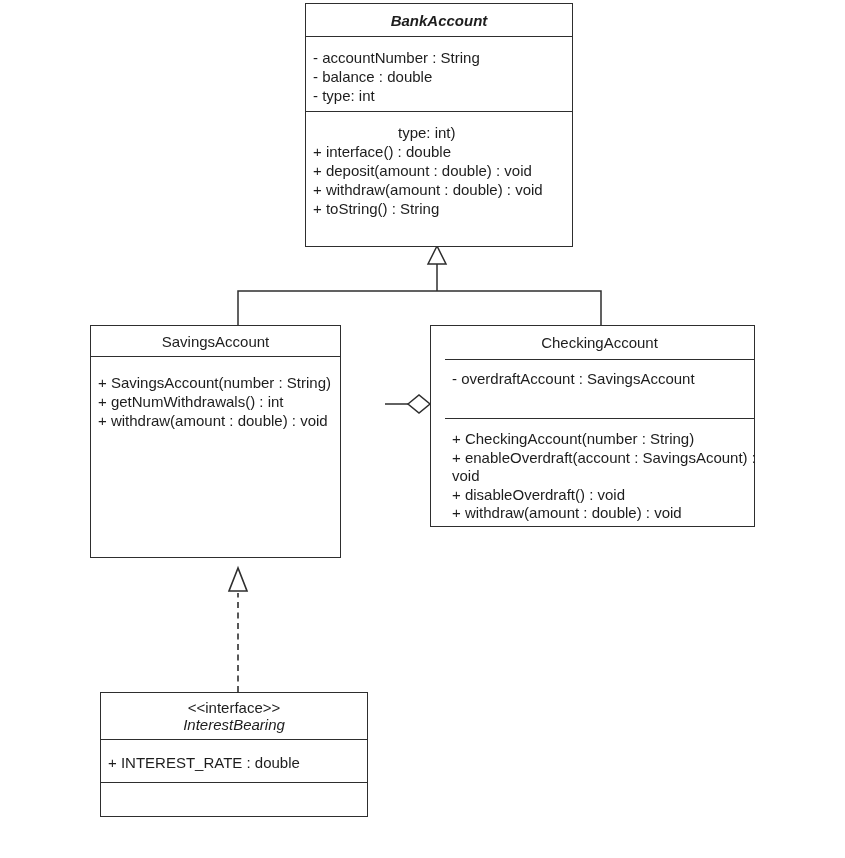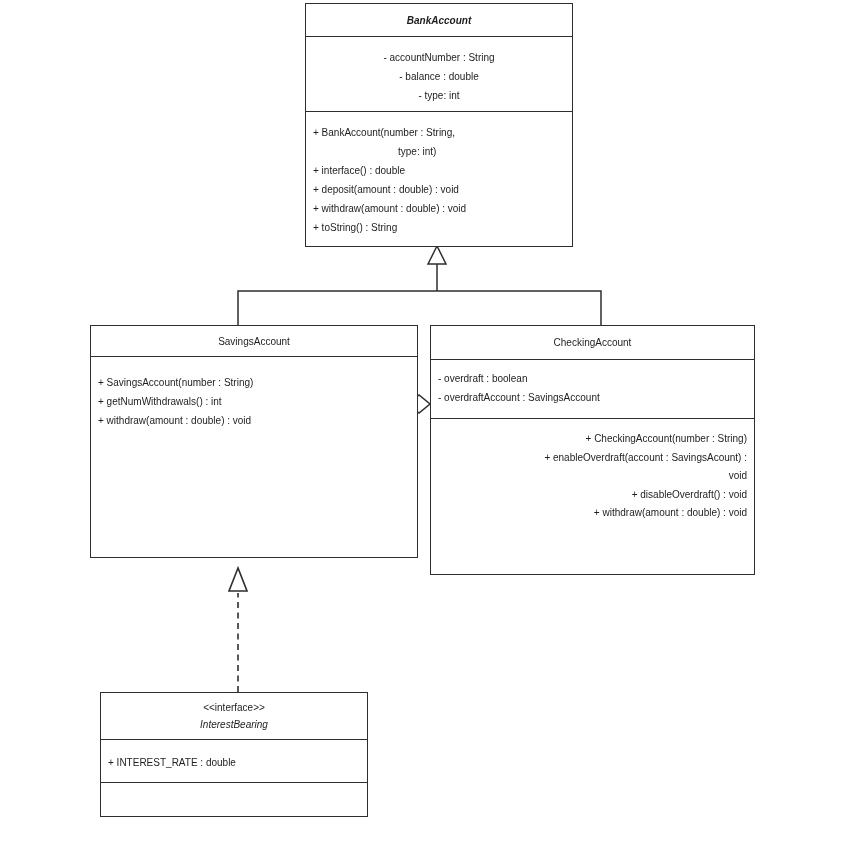--- a/index.html
+++ b/index.html
@@ -3,50 +3,50 @@
 <meta charset="utf-8">
 <style>
   html,body{margin:0;padding:0;}
   body{
     width:845px;height:858px;position:relative;background:#ffffff;
     font-family:"Liberation Sans","DejaVu Sans",sans-serif;
     color:#1d1d1d;overflow:hidden;
   }
   .uml-class{
     position:absolute;background:#fff;border:1.5px solid #2e2e2e;
-    box-sizing:border-box;font-size:10px;
+    box-sizing:border-box;font-size:15px;
   }
   .uml-title{
     display:flex;flex-direction:column;align-items:center;justify-content:center;
     border-bottom:1.5px solid #2e2e2e;box-sizing:border-box;text-align:center;
   }
   .uml-attrs{border-bottom:1.5px solid #2e2e2e;box-sizing:border-box;}
   .uml-methods{box-sizing:border-box;}
   .line{line-height:19px;padding:0 7px;white-space:nowrap;}
   .italic{font-style:italic;}
   .semibold{font-weight:600;}
   .cont-indent{padding-left:92px;}
 
   
   #bank{left:305px;top:3px;width:268px;height:244px;}
   #bank .uml-title{height:33px;}
-  #bank .uml-attrs{height:75px;padding-top:11px;text-align:center;}
+  #bank .uml-attrs{height:75px;padding-top:11px;}
   #bank .uml-methods{padding-top:11px;}
 
   
-  #savings{left:90px;top:325px;width:328px;height:233px;}
+  #savings{left:90px;top:325px;width:251px;height:233px;}
   #savings .uml-title{height:31px;}
   #savings .uml-attrs{height:61px;padding-top:13px;}
   #savings .uml-methods{padding-top:16px;}
 
   
-  #checking{left:430px;top:325px;width:325px;height:250px;}
+  #checking{left:430px;top:325px;width:325px;height:202px;padding-left:14px;}
   #checking .uml-title{height:34px;}
   #checking .uml-attrs{height:59px;padding-top:10px;}
-  #checking .uml-methods{padding-top:11px;text-align:right;}
+  #checking .uml-methods{padding-top:11px;}
   #checking .line{line-height:18.5px;}
 
   
   #iface{left:100px;top:692px;width:268px;height:125px;}
   #iface .uml-title{height:47px;line-height:17px;}
   #iface .uml-attrs{height:43px;padding-top:13px;}
   #iface .uml-methods{padding-top:9px;}
 
   #connectors{position:absolute;left:0;top:0;pointer-events:none;}
 </style>
@@ -71,21 +71,20 @@
 <div class="uml-class" id="bank">
   <div class="uml-title">
     <span class="italic semibold">BankAccount</span>
   </div>
   <div class="uml-attrs">
     <div class="line">- accountNumber : String</div>
     <div class="line">- balance : double</div>
     <div class="line">- type: int</div>
   </div>
   <div class="uml-methods">
-    <div class="line">+ BankAccount(number : String,</div>
     <div class="line cont-indent">type: int)</div>
     <div class="line">+ interface() : double</div>
     <div class="line">+ deposit(amount : double) : void</div>
     <div class="line">+ withdraw(amount : double) : void</div>
     <div class="line">+ toString() : String</div>
   </div>
 </div>
 
 <div class="uml-class" id="savings">
   <div class="uml-title">
@@ -96,21 +95,20 @@
     <div class="line">+ getNumWithdrawals() : int</div>
     <div class="line">+ withdraw(amount : double) : void</div>
   </div>
 </div>
 
 <div class="uml-class" id="checking">
   <div class="uml-title">
     <span>CheckingAccount</span>
   </div>
   <div class="uml-attrs">
-    <div class="line">- overdraft : boolean</div>
     <div class="line">- overdraftAccount : SavingsAccount</div>
   </div>
   <div class="uml-methods">
     <div class="line">+ CheckingAccount(number : String)</div>
     <div class="line">+ enableOverdraft(account : SavingsAcount) :</div>
     <div class="line">void</div>
     <div class="line">+ disableOverdraft() : void</div>
     <div class="line">+ withdraw(amount : double) : void</div>
   </div>
 </div>

